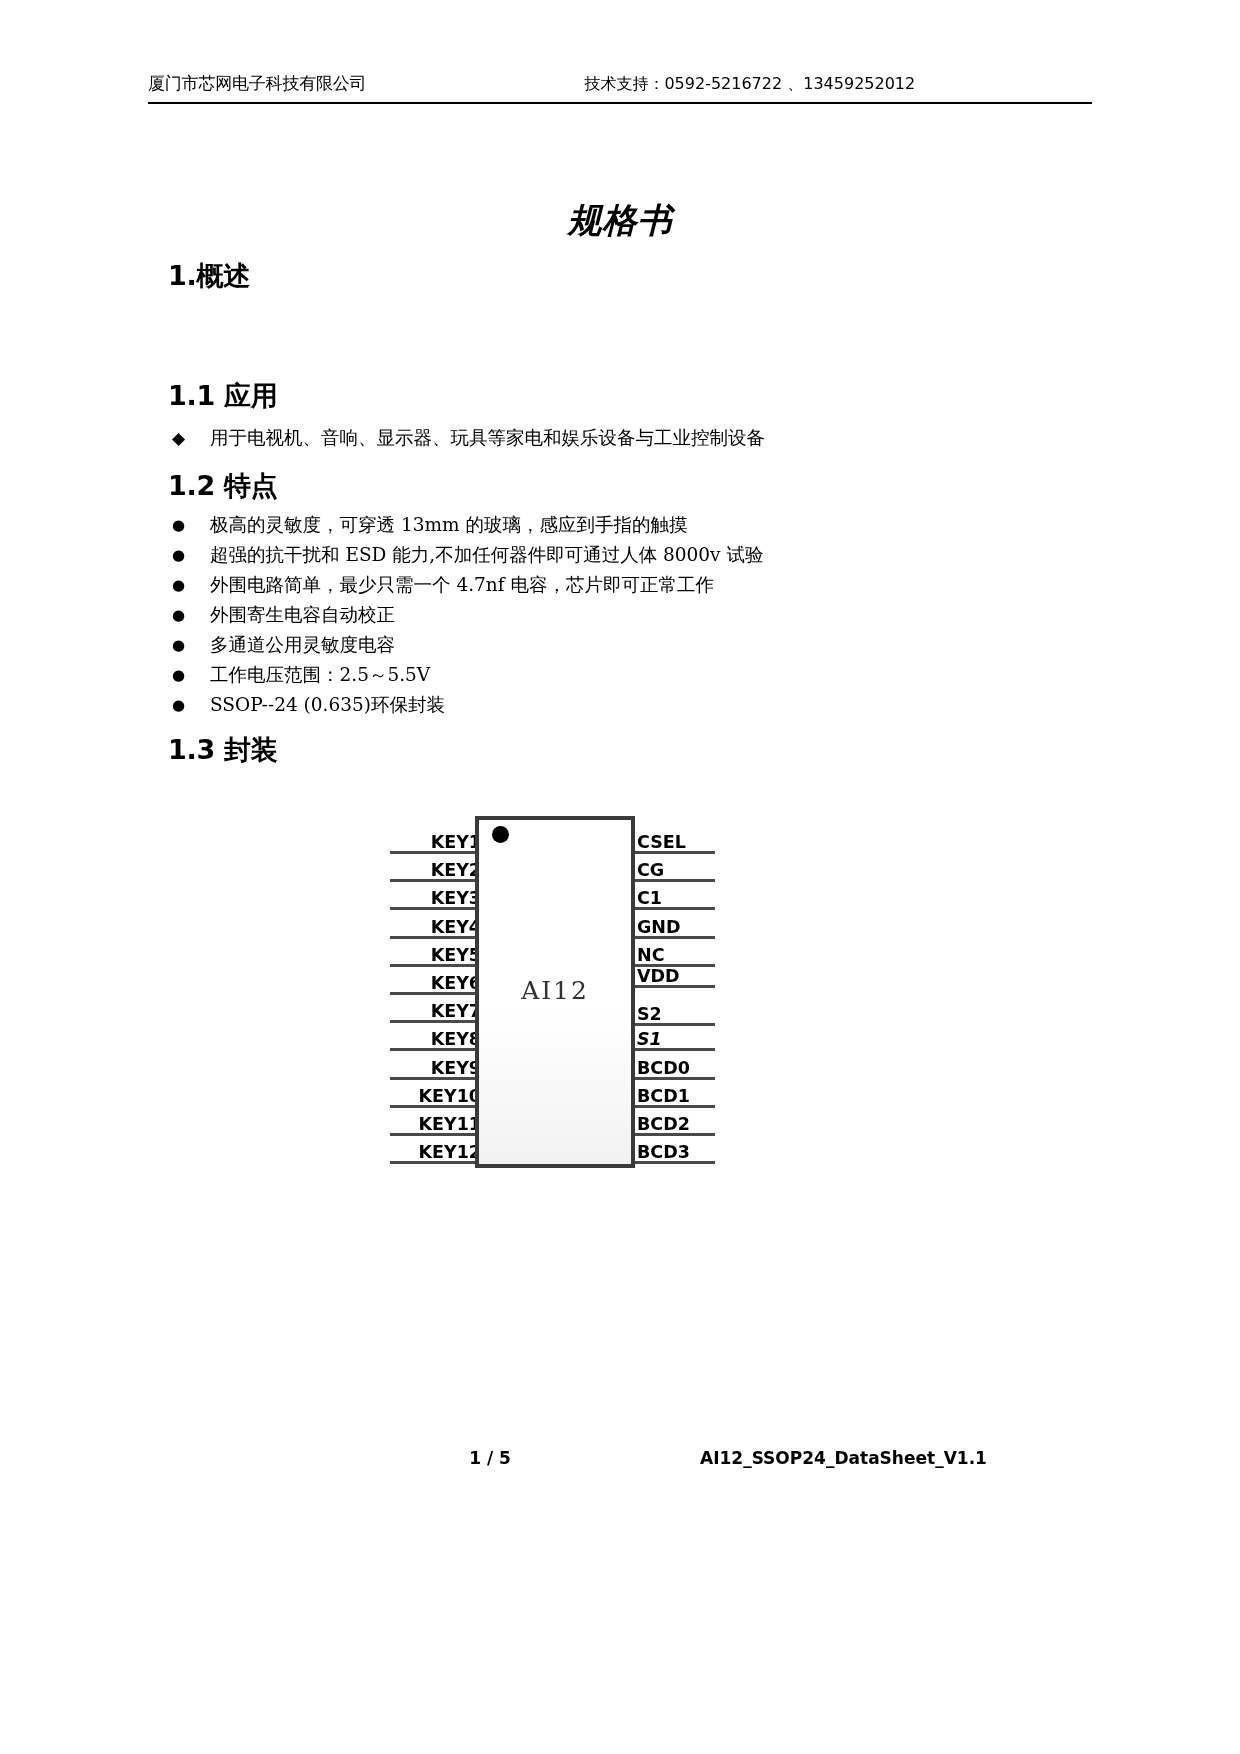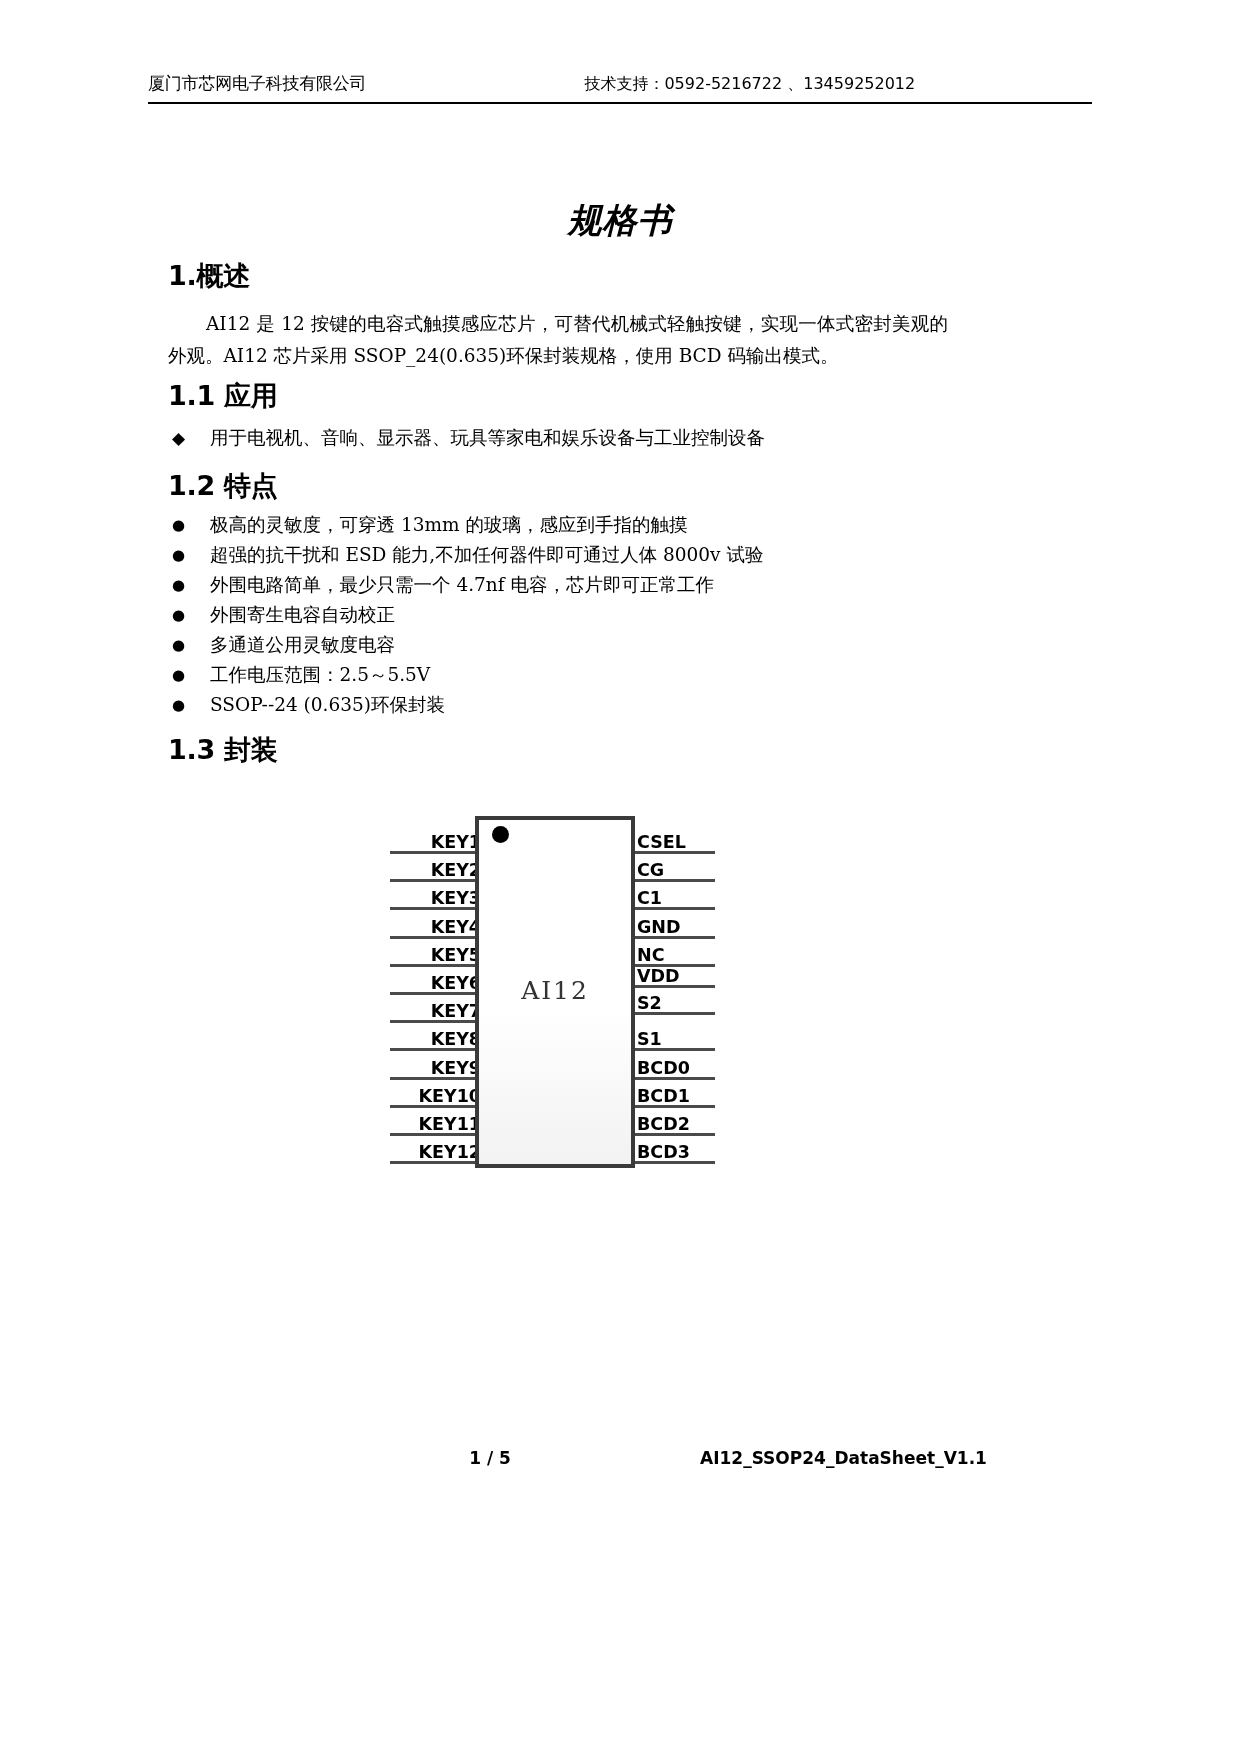--- a/index.html
+++ b/index.html
@@ -220,21 +220,20 @@
 
   <div class="header">
     <span class="header-left">厦门市芯网电子科技有限公司</span>
     <span class="header-right">技术支持：0592-5216722 、13459252012</span>
   </div>
   <div class="header-rule"></div>
 
   <div class="doc-subtitle">规格书</div>
 
   <div class="h2" style="top:258px;">1.概述</div>
-  <div class="para" style="top:308px;"><span class="indent"></span><span>AI12 是 12 按键的电容式触摸感应芯片，可替代机械式轻触按键，实现一体式密封美观的外观。AI12 芯片采用 SSOP_24(0.635)环保封装规格，使用 BCD 码输出模式。</span></div>
 
   <div class="h2" style="top:378px;">1.1 应用</div>
   <div class="bullet-row" style="top:425px;">
     <span class="bullet-mark diamond">◆</span>
     <span class="bullet-text">用于电视机、音响、显示器、玩具等家电和娱乐设备与工业控制设备</span>
   </div>
 
   <div class="h2" style="top:468px;">1.2 特点</div>
 
   <div class="bullet-row" style="top:512px;">
@@ -340,25 +339,25 @@
           <div class="pin-label">GND</div>
         </div>
         <div class="pin right" style="top: 130.8px;">
           <div class="pin-line"></div>
           <div class="pin-label">NC</div>
         </div>
         <div class="pin right" style="top: 152px;">
           <div class="pin-line"></div>
           <div class="pin-label">VDD</div>
         </div>
-        <div class="pin right" style="top: 179px;">
+        <div class="pin right" style="top: 190px;">
           <div class="pin-line"></div>
           <div class="pin-label">S2</div>
         </div>
-        <div class="pin right" style="top: 215.4px;">
+        <div class="pin right" style="top: 215.4px; font-style: italic;">
           <div class="pin-line"></div>
           <div class="pin-label">S1</div>
         </div>
         <div class="pin right" style="top: 243.6px;">
           <div class="pin-line"></div>
           <div class="pin-label">BCD0</div>
         </div>
         <div class="pin right" style="top: 271.8px;">
           <div class="pin-line"></div>
           <div class="pin-label">BCD1</div>

